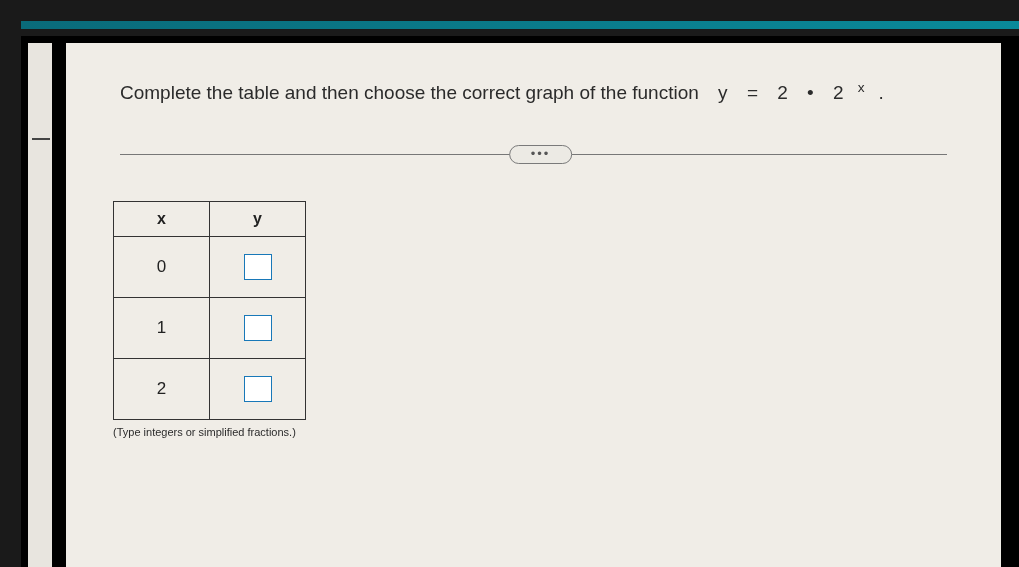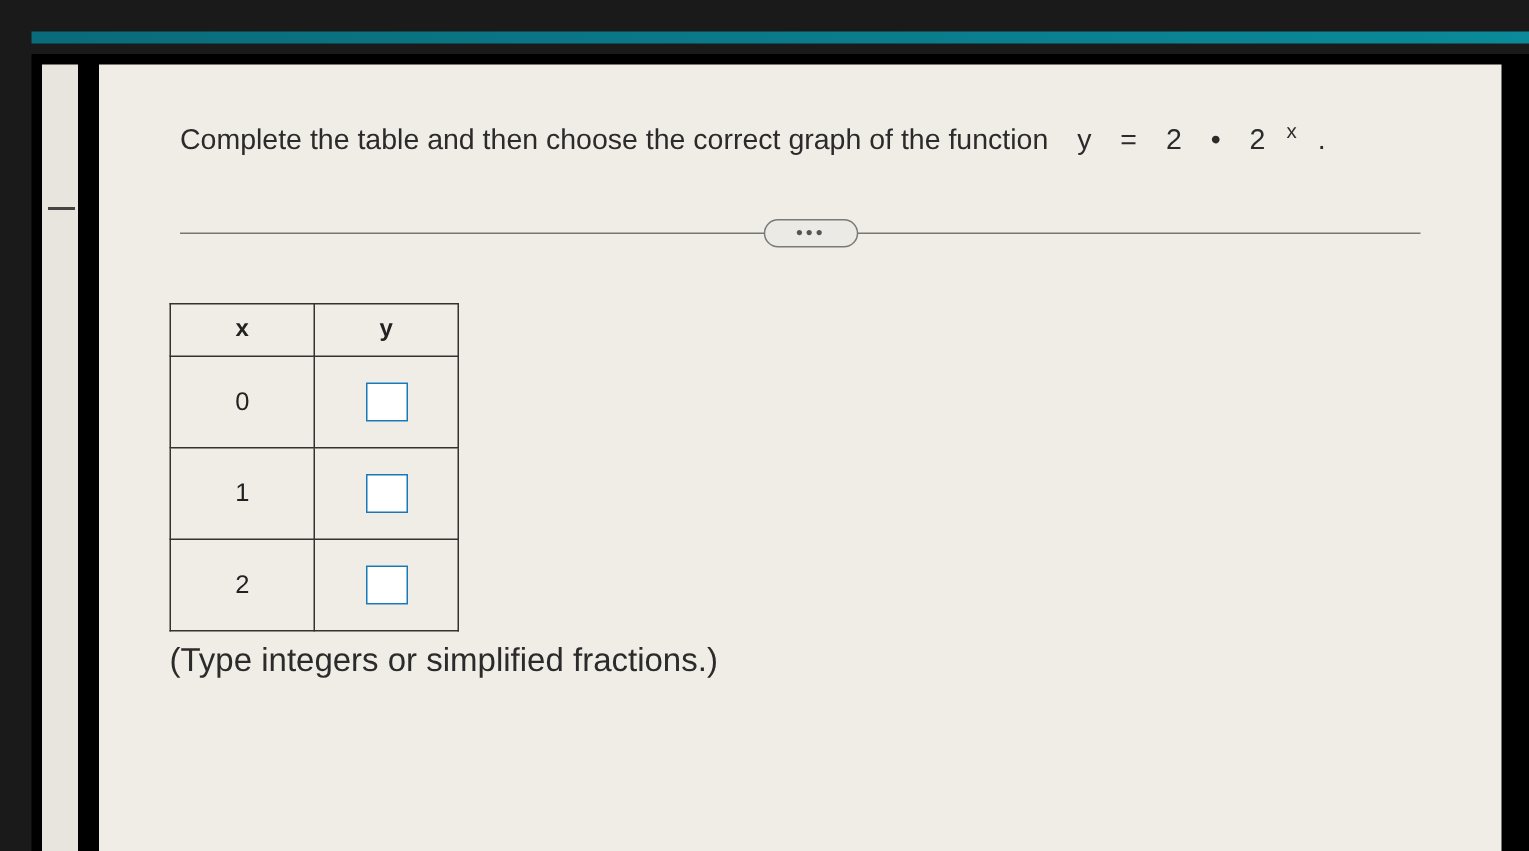--- a/index.html
+++ b/index.html
@@ -108,21 +108,21 @@
     }
     .ans-box {
       display: inline-block;
       width: 28px;
       height: 26px;
       border: 1.5px solid #1878b8;
       background: #fff;
       vertical-align: middle;
     }
     .hint {
-      font-size: 22px;
+      font-size: 11px;
       color: #2b2b2b;
       margin-top: 4px;
     }
   </style>
 </head>
 <body>
 
 <div class="top-bar"></div>
 <div class="photo-frame">
   <div class="left-strip">

